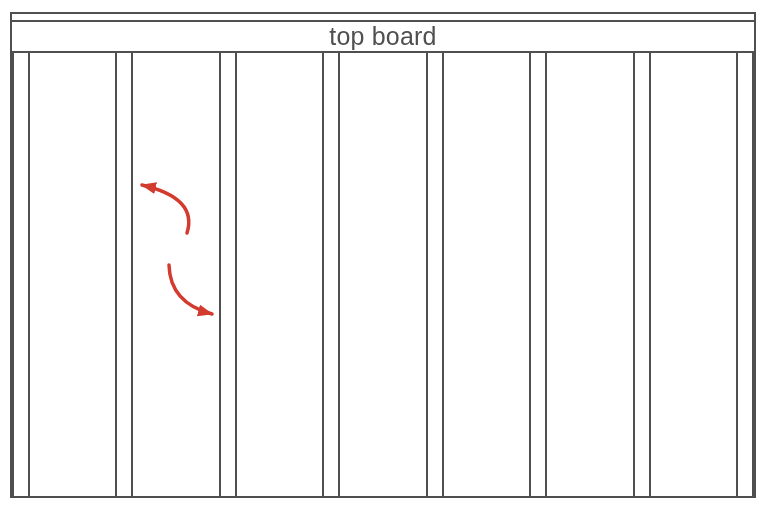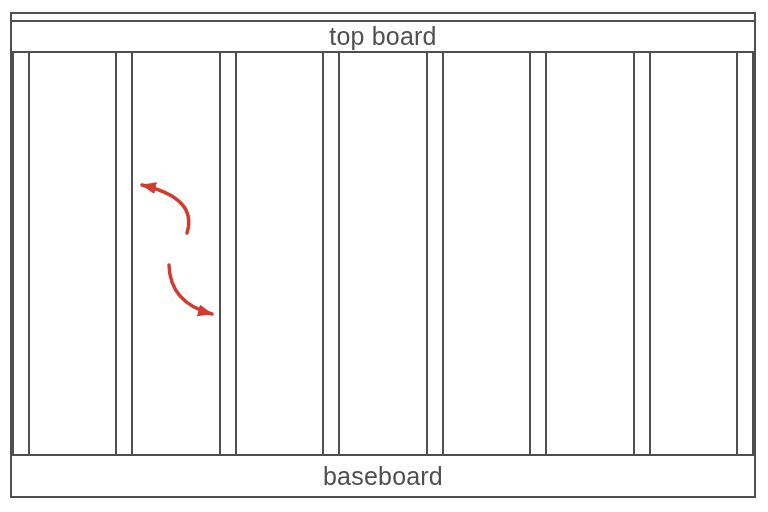--- a/index.html
+++ b/index.html
@@ -87,23 +87,20 @@
     <div class="batten" style="left: calc(0% + 0px);"></div>
         <div class="batten" style="left: calc(14.2857% - 2.57143px);"></div>
         <div class="batten" style="left: calc(28.5714% - 5.14286px);"></div>
         <div class="batten" style="left: calc(42.8571% - 7.71429px);"></div>
         <div class="batten" style="left: calc(57.1429% - 10.2857px);"></div>
         <div class="batten" style="left: calc(71.4286% - 12.8571px);"></div>
         <div class="batten" style="left: calc(85.7143% - 15.4286px);"></div>
         <div class="batten" style="left: calc(100% - 18px);"></div>
       </div>
 
-    <div class="baseboard">
-      <span class="band-label">baseboard</span>
-    </div>
 
   </div>
 
 
   <svg class="arrows" viewBox="0 0 768 512" xmlns="http://www.w3.org/2000/svg" aria-hidden="true">
     <defs>
       <marker id="ah" markerWidth="5.5" markerHeight="4.4" refX="4" refY="1.7" orient="auto" markerUnits="strokeWidth">
         <path class="arrowhead" d="M0,0 L4.3,1.7 L0,3.4 Z"></path>
       </marker>
     </defs>

